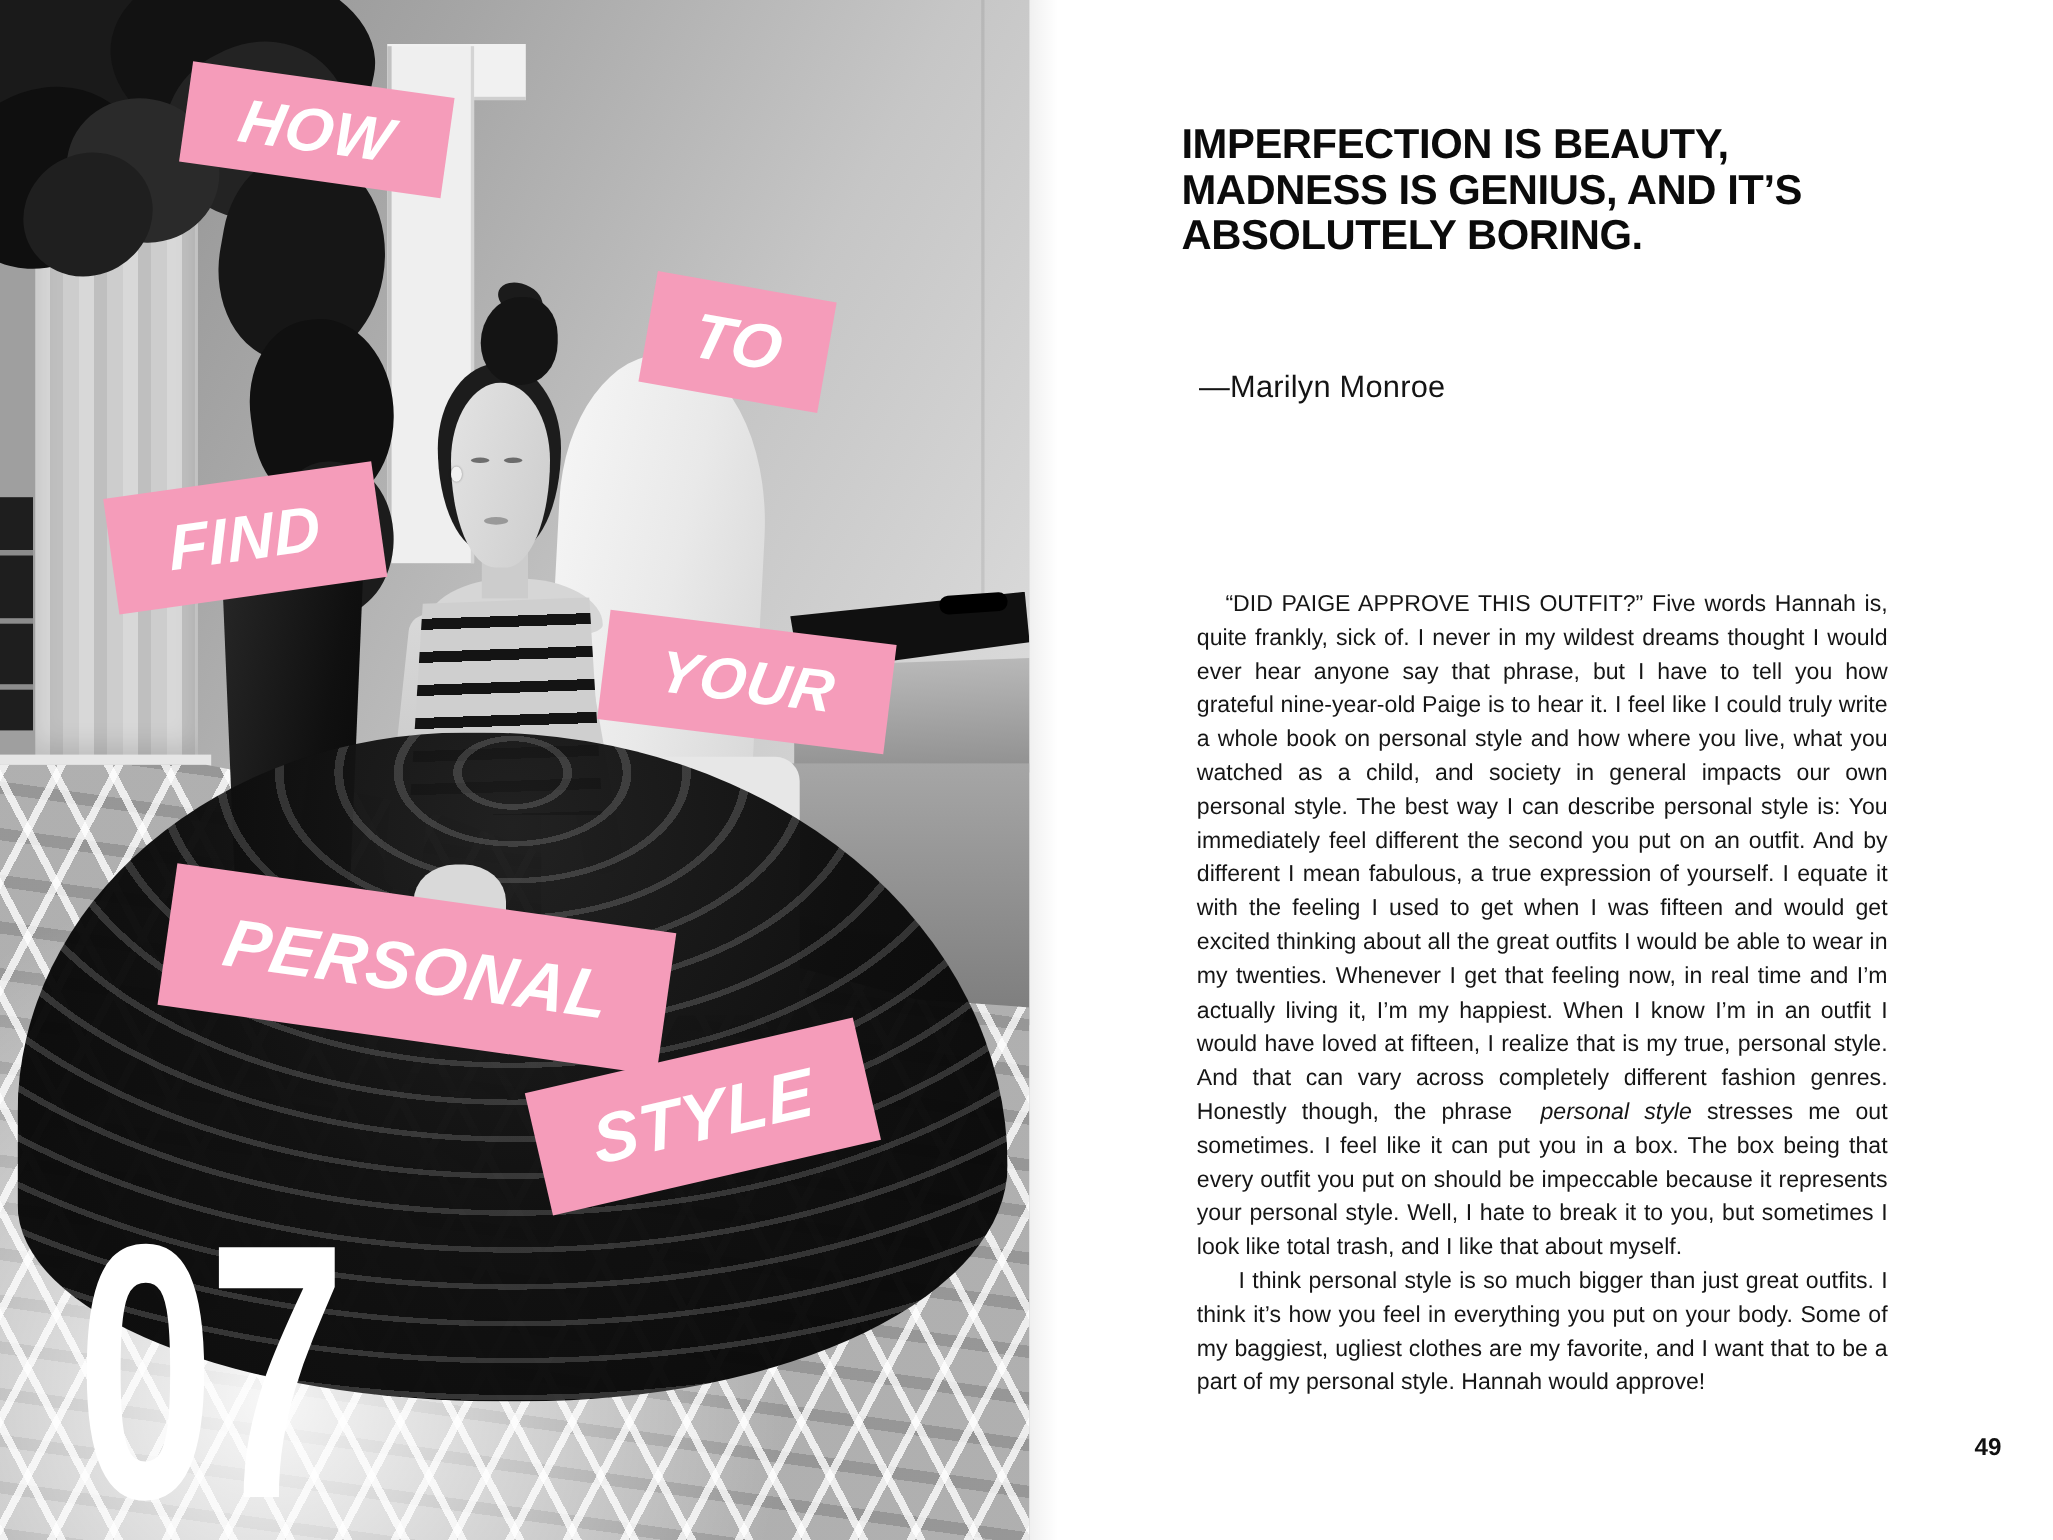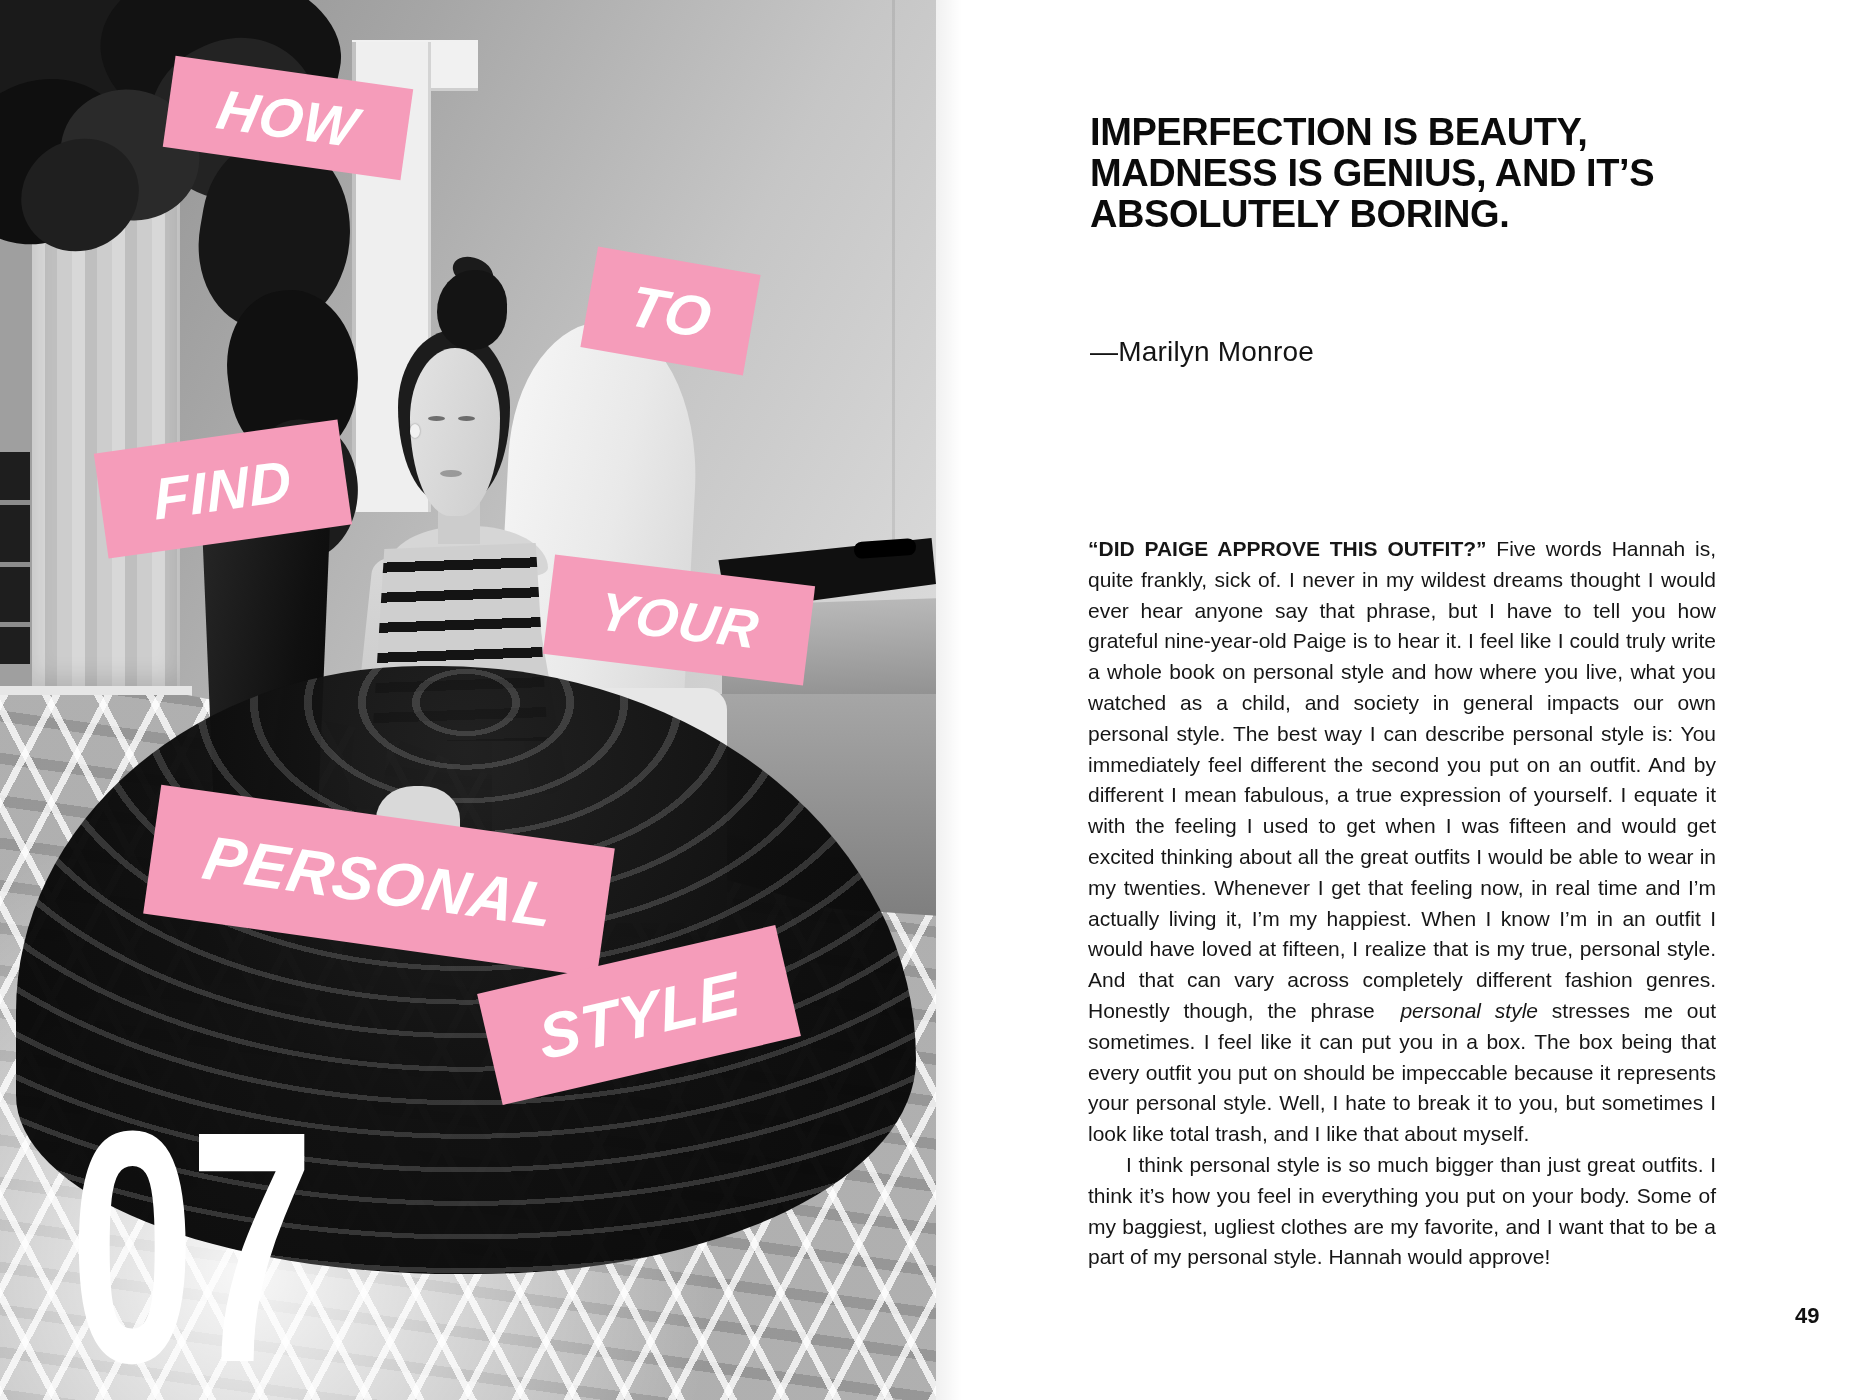--- a/index.html
+++ b/index.html
@@ -98,26 +98,26 @@
   .label-style{left:486px;top:958px;width:306px;height:114px;transform:rotate(-13deg);}
   .label-style span{font-size:62px;}
 
   .chapter-number{left:70px;top:1118px;color:#ffffff;font-weight:700;font-size:330px;line-height:0.78;
                   letter-spacing:-8px;transform:scaleX(0.68);transform-origin:left top;}
 
   
   .page-right{position:absolute;left:936px;top:0;width:930px;height:1400px;background:#ffffff;}
   .page-right::before{content:"";position:absolute;left:0;top:0;width:26px;height:100%;
                       background:linear-gradient(to right,rgba(0,0,0,0.06),rgba(0,0,0,0));}
-  .quote-block{position:absolute;left:154px;top:112px;width:640px;}
+  .quote-block{position:absolute;left:138px;top:112px;width:640px;}
   .quote-line{font-weight:700;font-size:38px;line-height:41px;letter-spacing:-0.4px;color:#0b0b0b;white-space:nowrap;}
   .attribution{position:absolute;left:154px;top:336px;font-size:28px;font-weight:400;color:#141414;letter-spacing:0.2px;}
   .body-block{position:absolute;left:152px;top:534px;width:628px;font-size:21px;line-height:30.8px;color:#161616;
               text-align:justify;}
-  .body-lead{font-weight:700;}
+  .body-lead{font-weight:400;margin-left:26px;}
   .body-italic{font-style:italic;margin-left:12px;}
   .para2{text-indent:38px;}
   .page-number{position:absolute;left:859px;top:1303px;font-size:22px;font-weight:700;color:#111;}
 </style>
 </head>
 <body>
 
 <div class="spread">
 
   <div class="photo">

